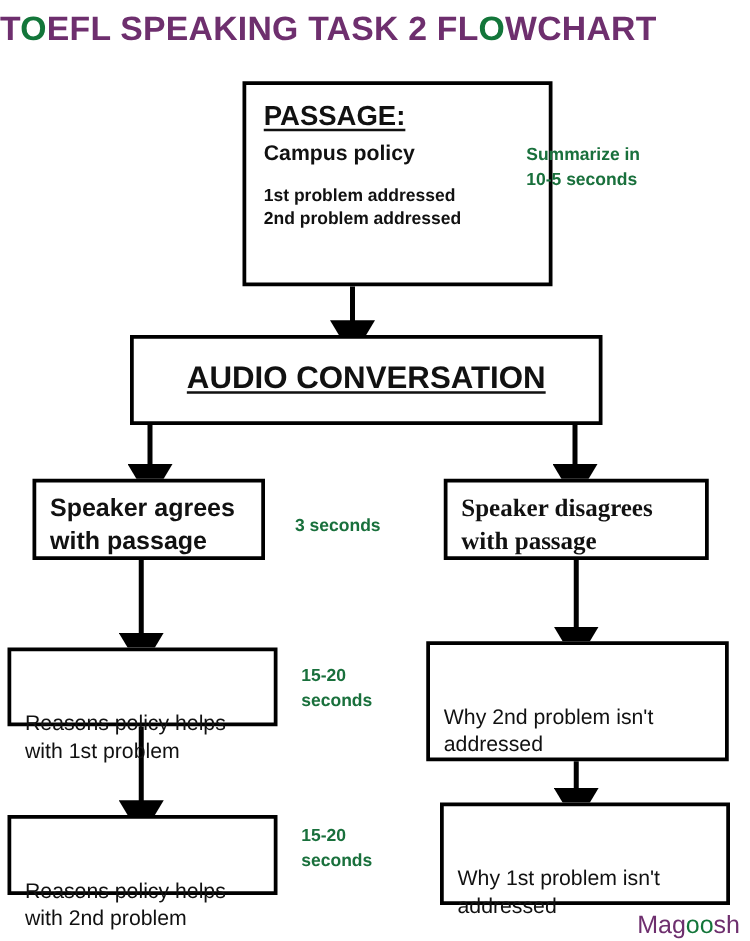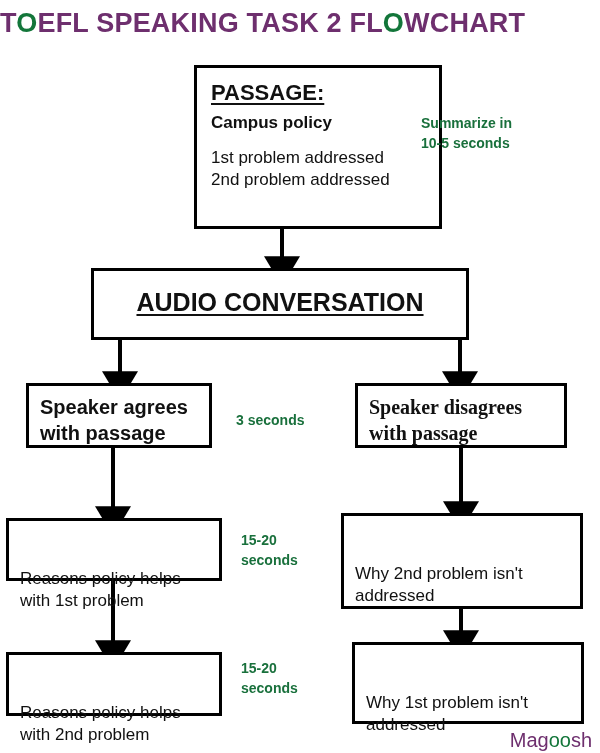--- a/index.html
+++ b/index.html
@@ -40,43 +40,43 @@
   
   .box {
     position: absolute;
     background: #ffffff;
     border: 3px solid #000000;
     box-sizing: border-box;
     color: #111111;
     line-height: 1.22;
   }
   .box-passage { left: 158px; top: 65px; width: 248px; height: 164px; margin-left: 36px; }
-  .box-audio   { left: 91px; top: 268px; width: 378px; height: 72px; }
+  .box-audio   { left: 104px; top: 268px; width: 378px; height: 72px; }
   .box-agree   { left: 26px;  top: 383px; width: 186px; height: 65px; }
   .box-disagree{ left: 355px; top: 383px; width: 212px; height: 65px; font-family: Liberation Serif, serif; }
   .box-reason1 { left: 6px;   top: 518px; width: 216px; height: 63px; }
   .box-why2    { left: 341px; top: 513px; width: 242px; height: 96px; }
   .box-reason2 { left: 6px;   top: 652px; width: 216px; height: 64px; }
   .box-why1    { left: 352px; top: 642px; width: 232px; height: 82px; }
 
   .ptitle {
     font-size: 22px;
     font-weight: bold;
     text-decoration: underline;
     text-underline-offset: 3px;
     margin: 0;
   }
   .psub {
     font-size: 17px;
     font-weight: bold;
     margin: 6px 0 0 0;
   }
   .plines {
-    font-size: 17px;
-    font-weight: normal;
+    font-size: 14px;
+    font-weight: bold;
     margin: 13px 0 0 0;
     line-height: 1.30;
   }
   .pad-passage { padding: 12px 0 0 14px; }
 
   .audio-text {
     font-size: 25px;
     font-weight: bold;
     text-decoration: underline;
     text-underline-offset: 3px;

